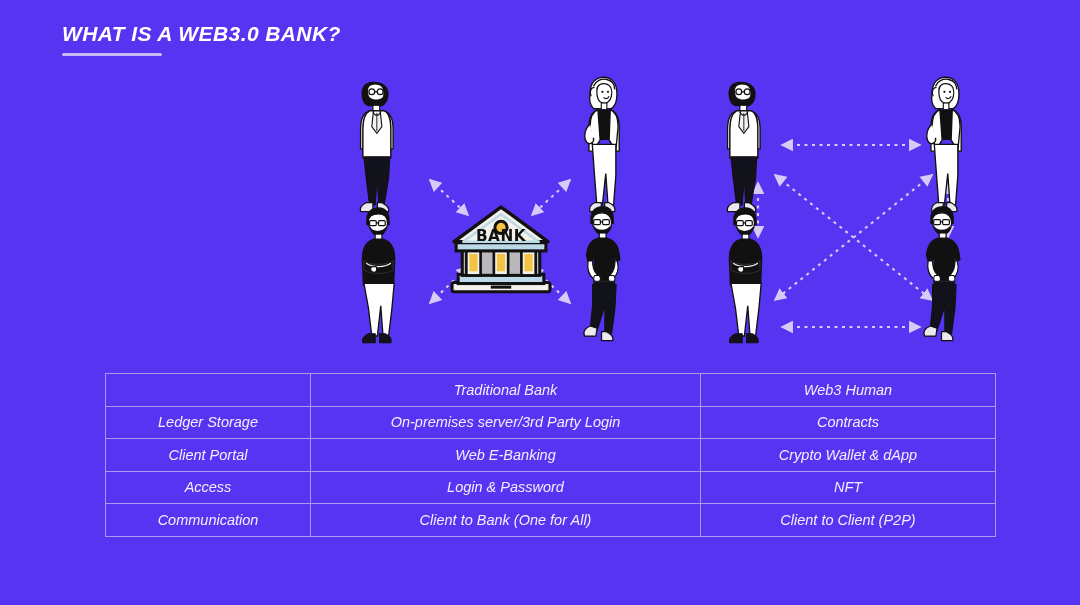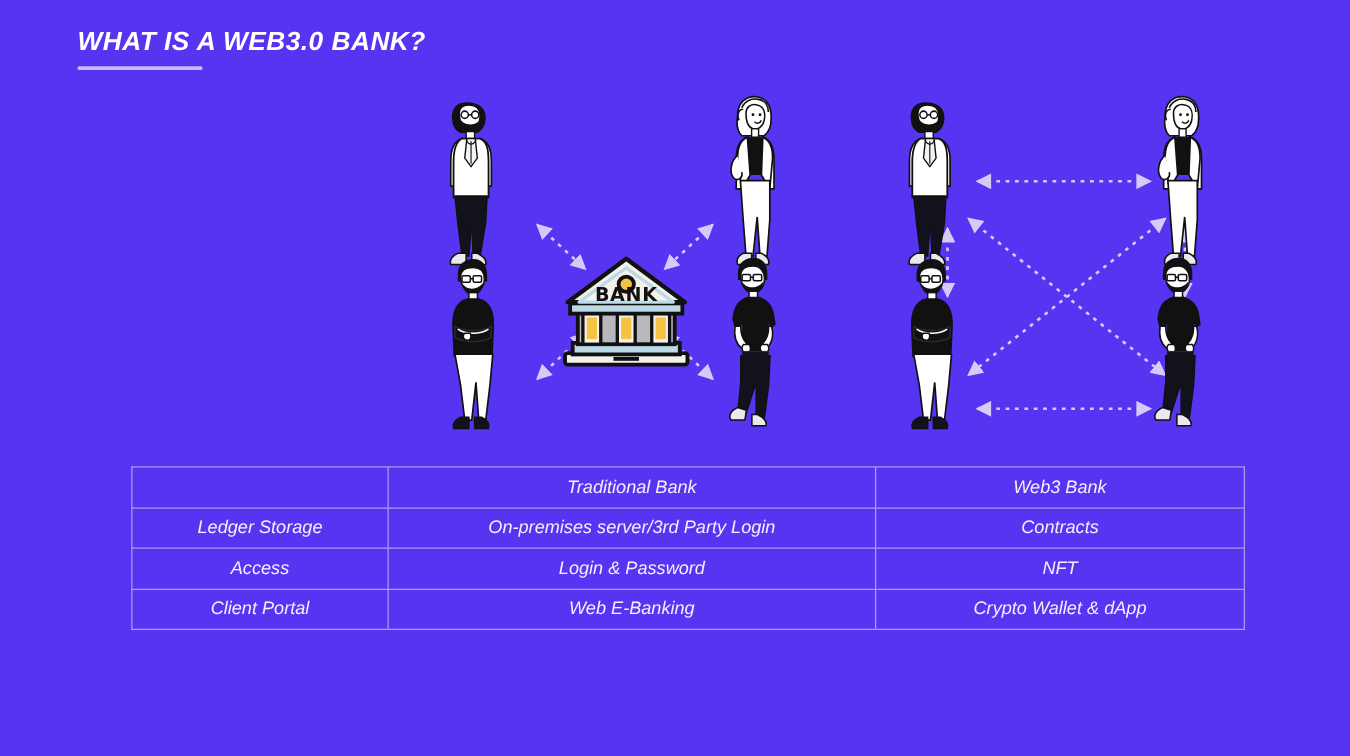--- a/index.html
+++ b/index.html
@@ -288,33 +288,38 @@
 <table id="compare-table">
   <colgroup>
       <col class="c1">
       <col class="c2">
       <col class="c3">
     </colgroup>
   <thead>
     <tr>
       <th class="blank"></th>
       <th>Traditional Bank</th>
-      <th>Web3 Bank</th>
+      <th>Web3 Human</th>
     </tr>
   </thead>
   <tbody>
     <tr>
       <td>Ledger Storage</td>
       <td>On-premises server/3rd Party Login</td>
       <td>Contracts</td>
     </tr>
     <tr>
+      <td>Client Portal</td>
+      <td>Web E-Banking</td>
+      <td>Crypto Wallet &amp; dApp</td>
+    </tr>
+    <tr>
       <td>Access</td>
       <td>Login &amp; Password</td>
       <td>NFT</td>
     </tr>
     <tr>
-      <td>Client Portal</td>
-      <td>Web E-Banking</td>
-      <td>Crypto Wallet &amp; dApp</td>
+      <td>Communication</td>
+      <td>Client to Bank (One for All)</td>
+      <td>Client to Client (P2P)</td>
     </tr>
   </tbody>
 </table>
 
 </body></html>

